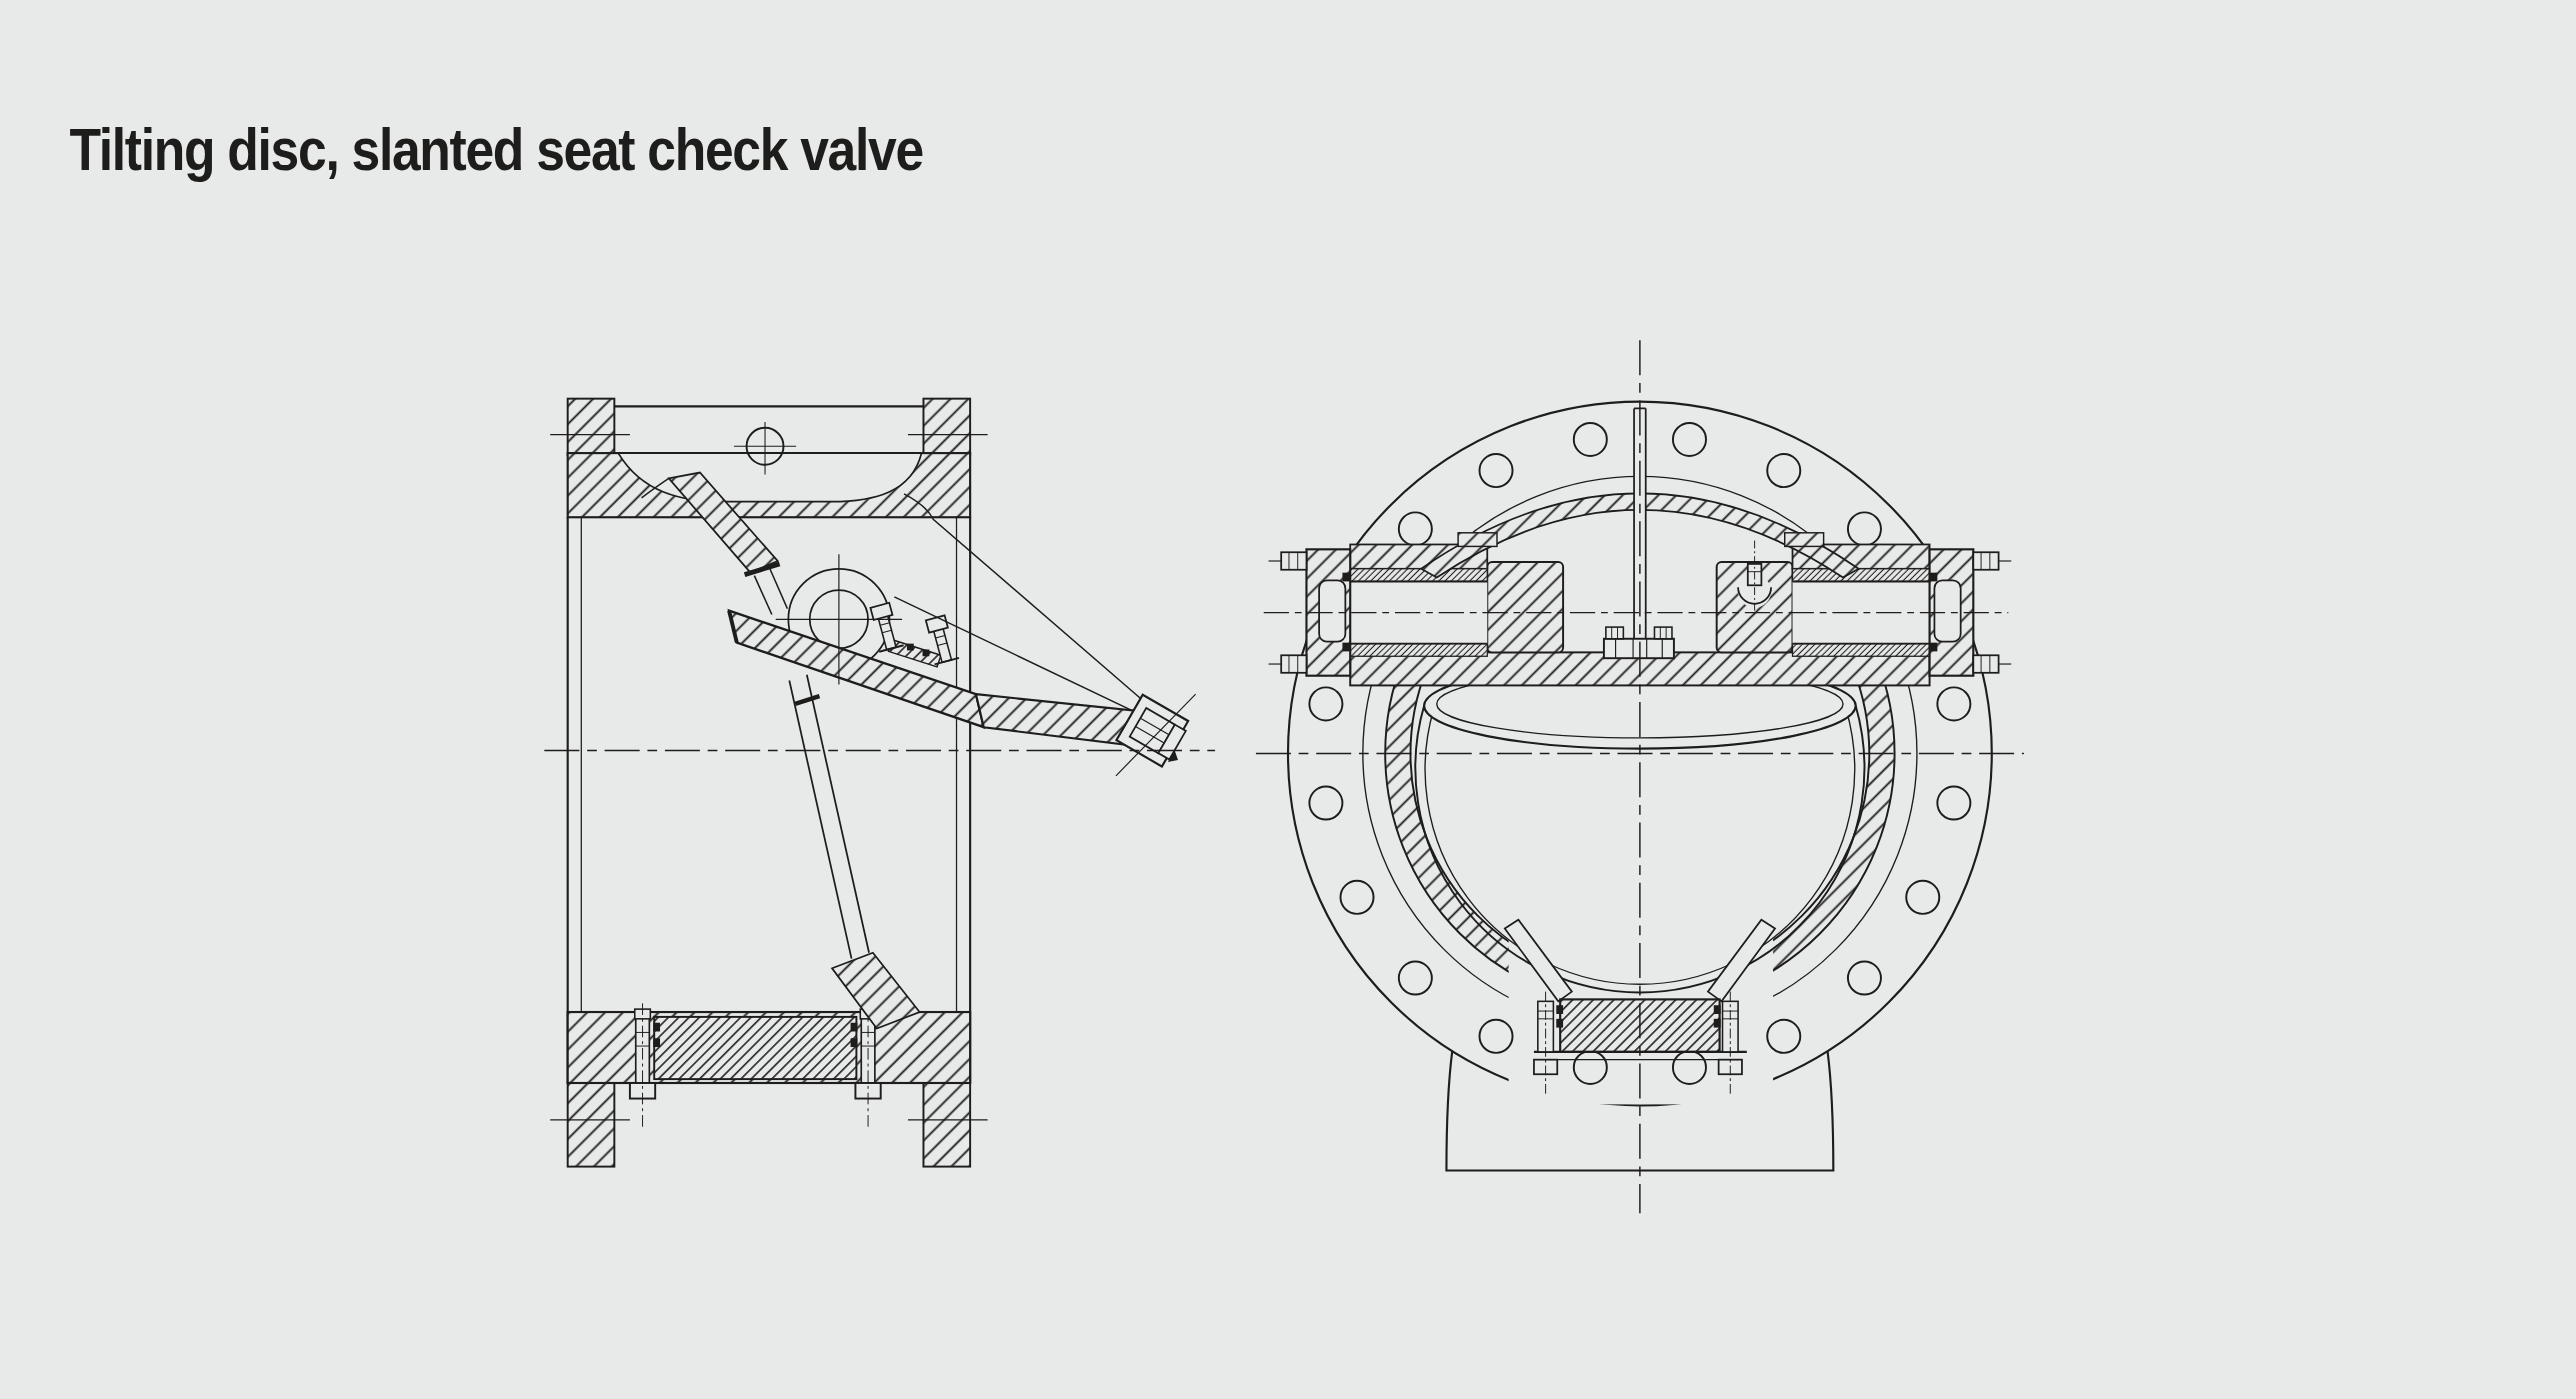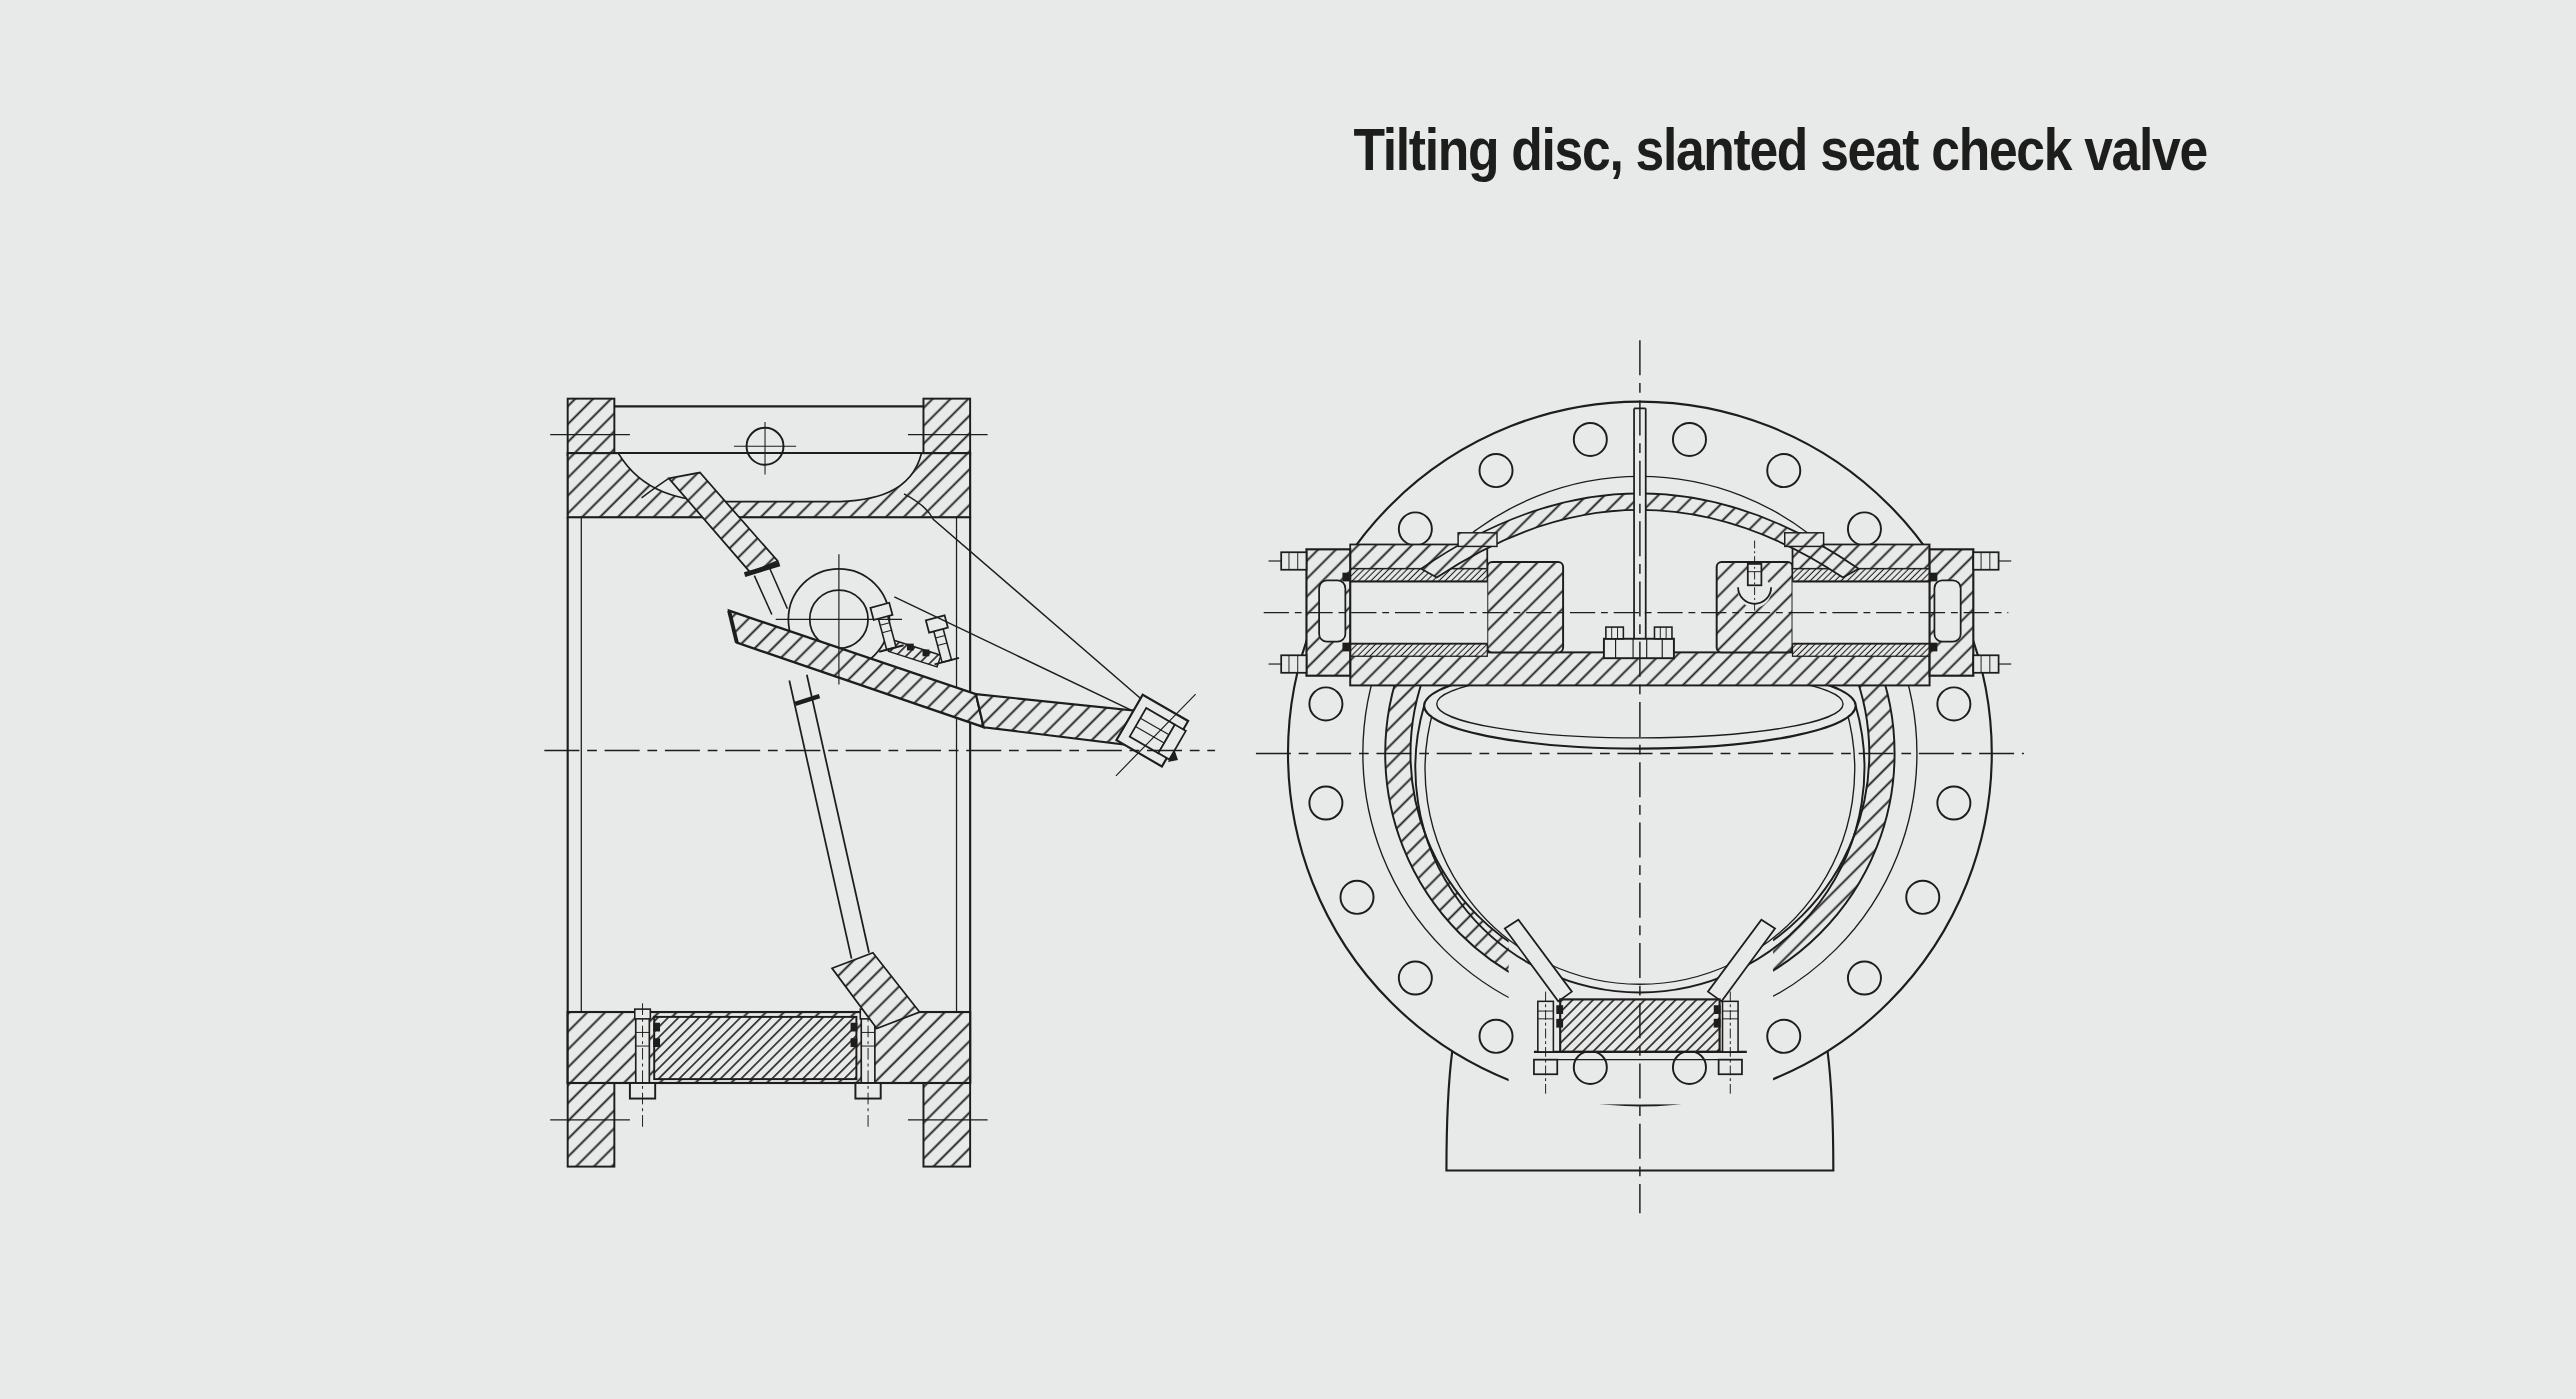--- a/index.html
+++ b/index.html
@@ -9,21 +9,21 @@
   *{margin:0;padding:0;box-sizing:border-box;}
   html,body{width:2576px;height:1400px;overflow:hidden;}
   body{
     background:var(--bg);
     font-family:"Liberation Sans", sans-serif;
     position:relative;
   }
   .title-wrap{
     position:absolute;
     top:115px;left:0;width:2276px;
-    text-align:right;
+    text-align:left;
     pointer-events:none;
   }
   .title-wrap h1{
     display:inline-block;
     font-size:60px;
     font-weight:700;
     letter-spacing:-1.5px;
     color:var(--ink);
     transform:scaleX(0.86);
     transform-origin:center center;

